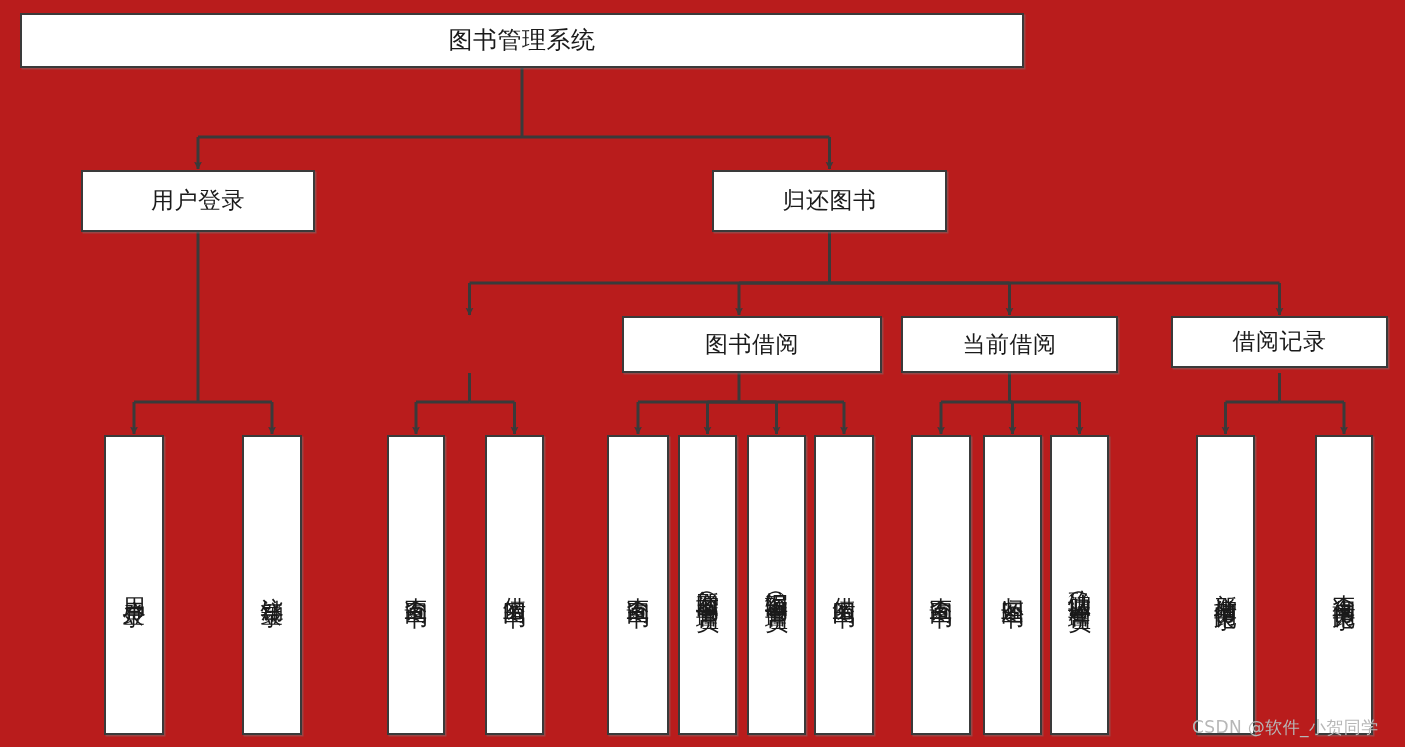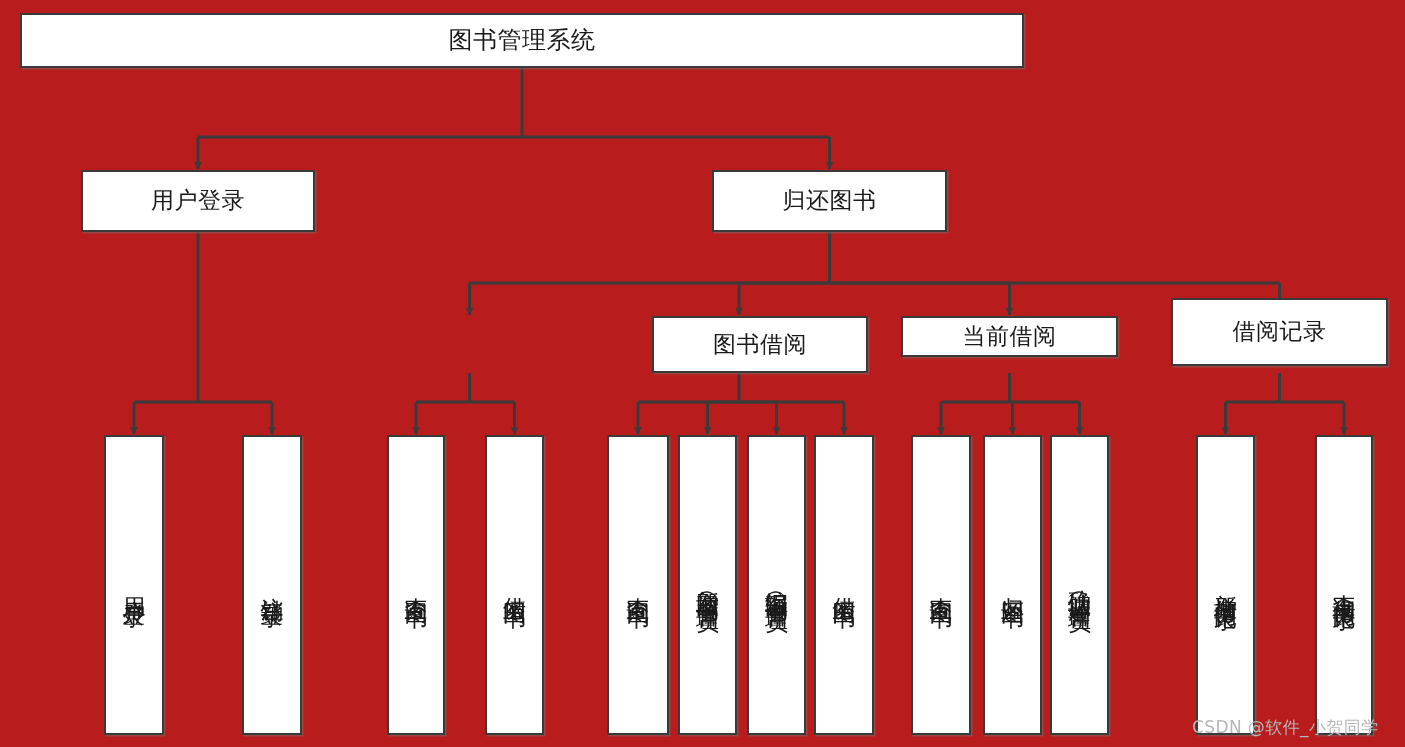--- a/index.html
+++ b/index.html
@@ -138,27 +138,27 @@
     <span class="node-label">图书管理系统</span>
   </div>
 
   <div class="node horiz" style="left: 81px; top: 170px; width: 234px; height: 62px;">
     <span class="node-label">用户登录</span>
   </div>
   <div class="node horiz" style="left: 712px; top: 170px; width: 235px; height: 62px;">
     <span class="node-label">归还图书</span>
   </div>
 
-  <div class="node horiz" style="left: 652px; top: 316px; width: 216px; height: 57px;">
+  <div class="node horiz" style="left: 622px; top: 316px; width: 260px; height: 57px;">
     <span class="node-label">图书借阅</span>
   </div>
-  <div class="node horiz" style="left: 901px; top: 316px; width: 217px; height: 41px;">
+  <div class="node horiz" style="left: 901px; top: 316px; width: 217px; height: 57px;">
     <span class="node-label">当前借阅</span>
   </div>
-  <div class="node horiz" style="left: 1171px; top: 298px; width: 217px; height: 68px;">
+  <div class="node horiz" style="left: 1171px; top: 316px; width: 217px; height: 52px;">
     <span class="node-label">借阅记录</span>
   </div>
 
   <div class="node vert" style="left: 104px; top: 435px; width: 60px; height: 300px;">
     <span class="node-label">用户登录</span>
   </div>
   <div class="node vert" style="left: 242px; top: 435px; width: 60px; height: 300px;">
     <span class="node-label">注销登录</span>
   </div>
   <div class="node vert" style="left: 387px; top: 435px; width: 58px; height: 300px;">

